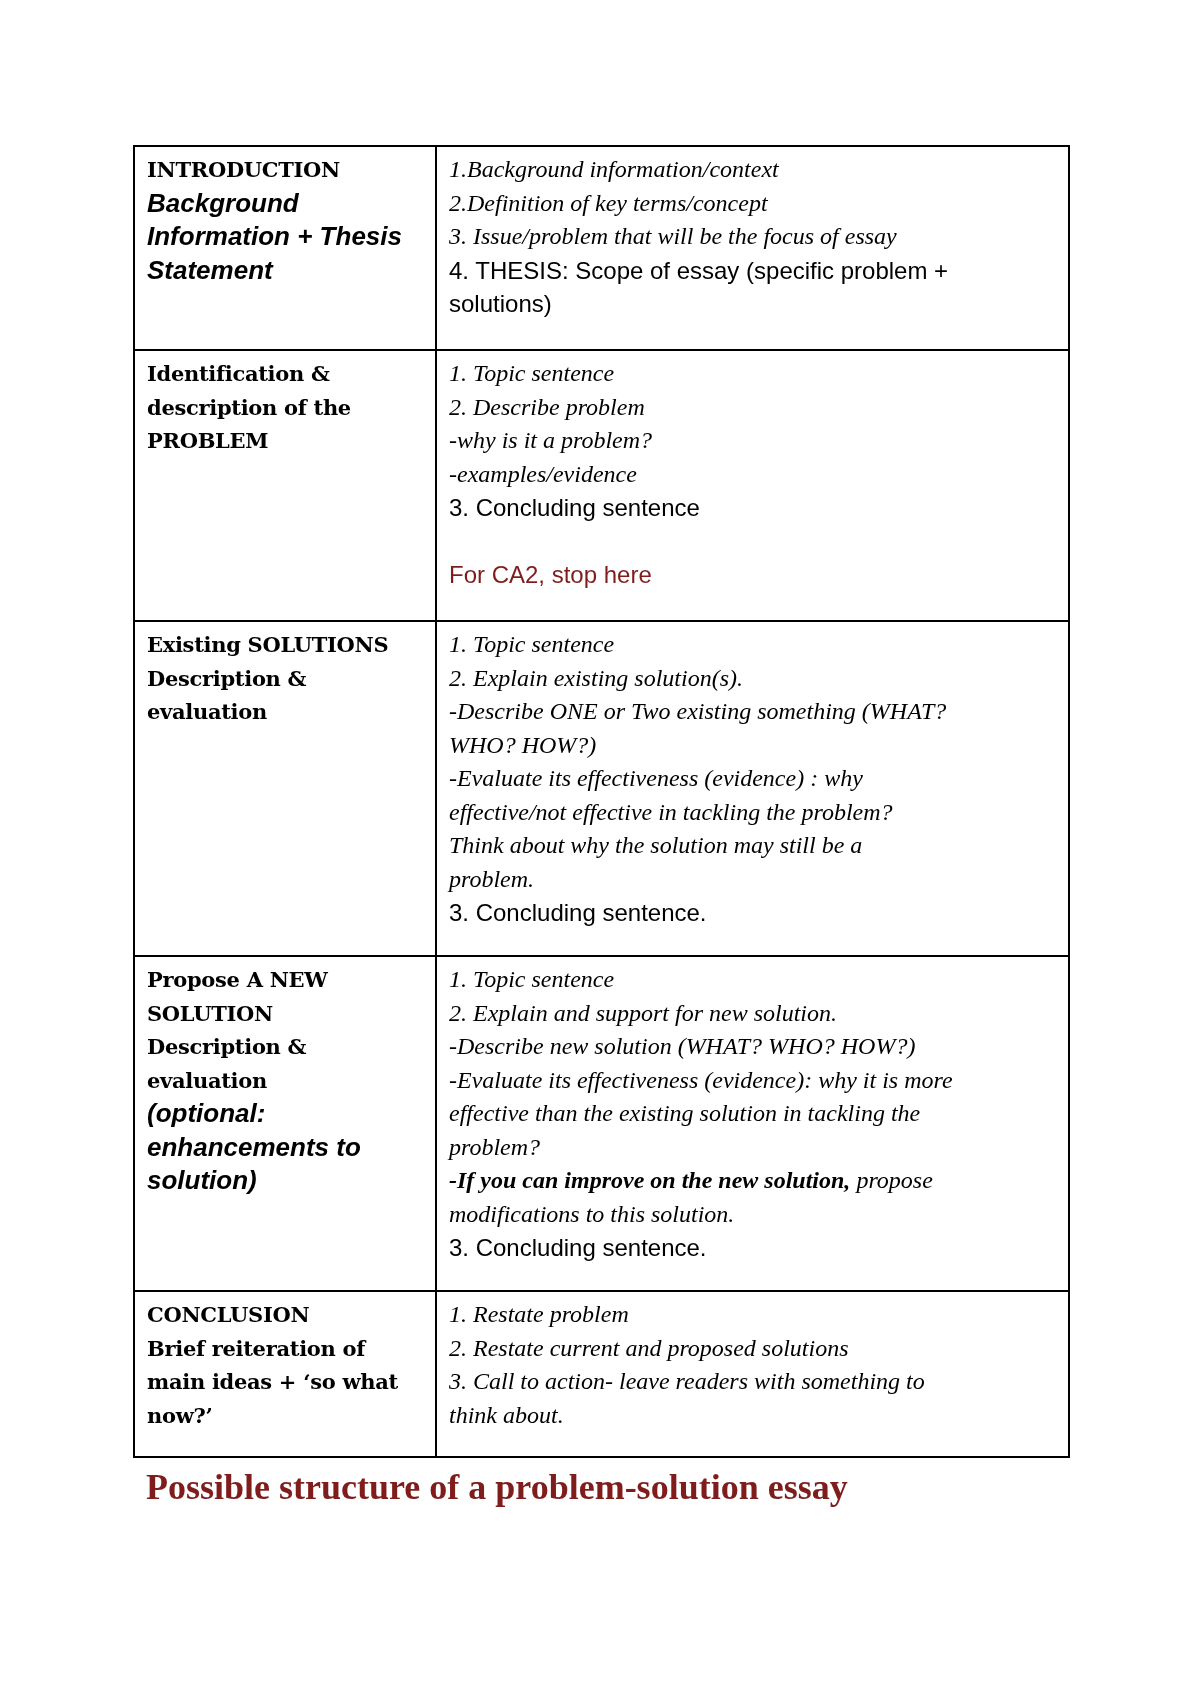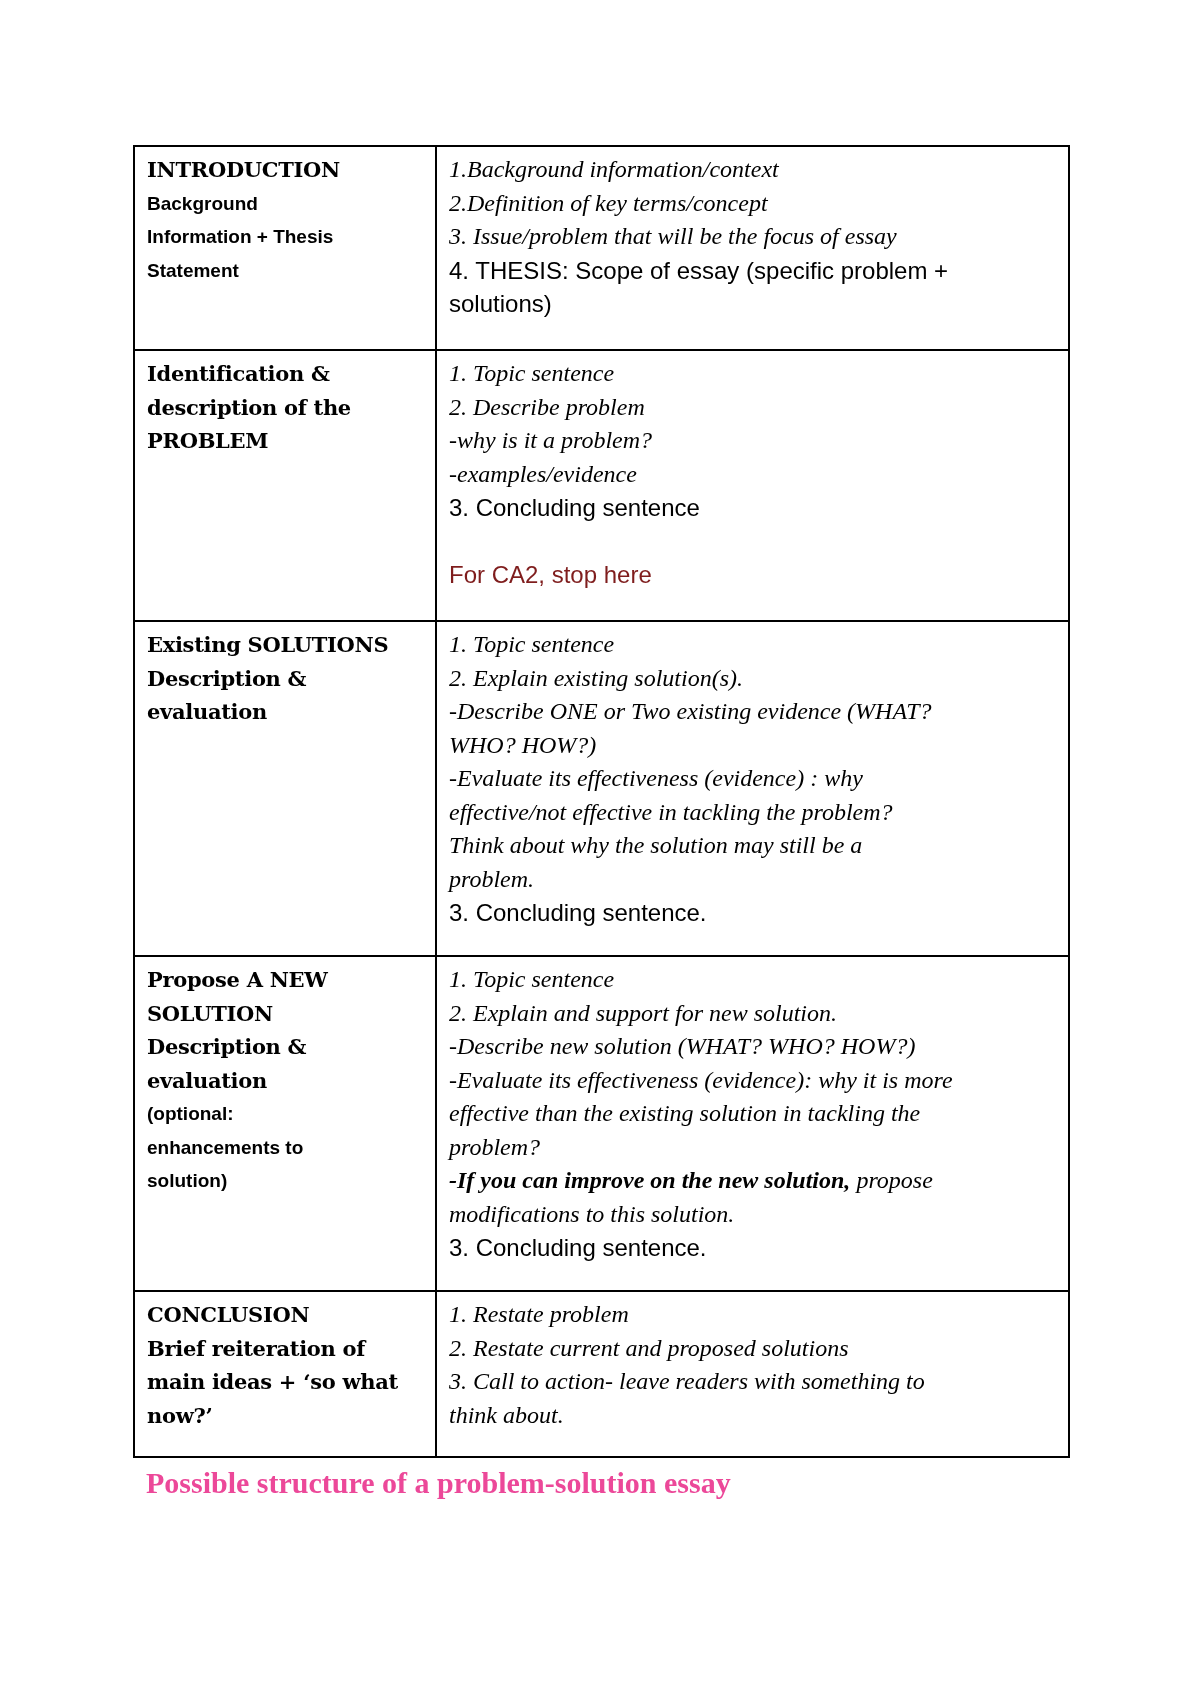--- a/index.html
+++ b/index.html
@@ -16,31 +16,31 @@
   }
   td.left { width: 302px; }
   td.right { width: 633px; }
   tr.r1 td { height: 204px; }
   tr.r2 td { height: 271px; }
   tr.r3 td { height: 335px; }
   tr.r4 td { height: 335px; }
   tr.r5 td { height: 166px; }
   .line { display: block; font-size: 23px; line-height: 33.5px; white-space: nowrap; }
   .serif-b { font-family: "DejaVu Serif", "Liberation Serif", serif; font-weight: bold; font-size: 21px; letter-spacing: -0.3px; }
-  .sans-b { font-family: "Liberation Sans", "DejaVu Sans", sans-serif; font-weight: bold; font-size: 19px; }
+  .sans-b { font-family: "Liberation Sans", "DejaVu Sans", sans-serif; font-weight: bold; font-size: 26px; font-style: italic; }
   .serif-i { font-family: "Liberation Serif", "DejaVu Serif", serif; font-style: italic; font-size: 24px; }
   .serif-bi { font-family: "Liberation Serif", "DejaVu Serif", serif; font-style: italic; font-weight: bold; font-size: 24px; }
   .sans { font-family: "Liberation Sans", "DejaVu Sans", sans-serif; font-size: 24px; }
   .red { color: #ff0000; }
   .u { }
   .gap { display: block; height: 33px; }
   .caption {
     position: absolute; left: 146px; top: 1466px;
     font-family: "Liberation Serif", "DejaVu Serif", serif; font-weight: bold;
-    font-size: 30px; color: #ec4899; white-space: nowrap;
+    font-size: 36px; color: #7f1d1d; white-space: nowrap;
   }
 </style>
 </head>
 <body>
 
 <div class="page">
   <table class="structure">
 
     <tbody>
         <tr class="r1">
@@ -78,21 +78,21 @@
 
     <tr class="r3">
       <td class="left">
         <span class="line serif-b">Existing SOLUTIONS</span>
         <span class="line serif-b">Description &amp;</span>
         <span class="line serif-b">evaluation</span>
       </td>
       <td class="right">
         <span class="line serif-i">1. Topic sentence</span>
         <span class="line serif-i">2. Explain existing solution(s).</span>
-        <span class="line serif-i">-Describe ONE or Two existing evidence (WHAT?</span>
+        <span class="line serif-i">-Describe ONE or Two existing something (WHAT?</span>
         <span class="line serif-i">WHO? HOW?)</span>
         <span class="line serif-i">-Evaluate its effectiveness (evidence) : why</span>
         <span class="line serif-i">effective/not effective in tackling the problem?</span>
         <span class="line serif-i">Think about why the solution may still be a</span>
         <span class="line serif-i">problem.</span>
         <span class="line sans">3. Concluding sentence.</span>
       </td>
     </tr>
 
     <tr class="r4">

